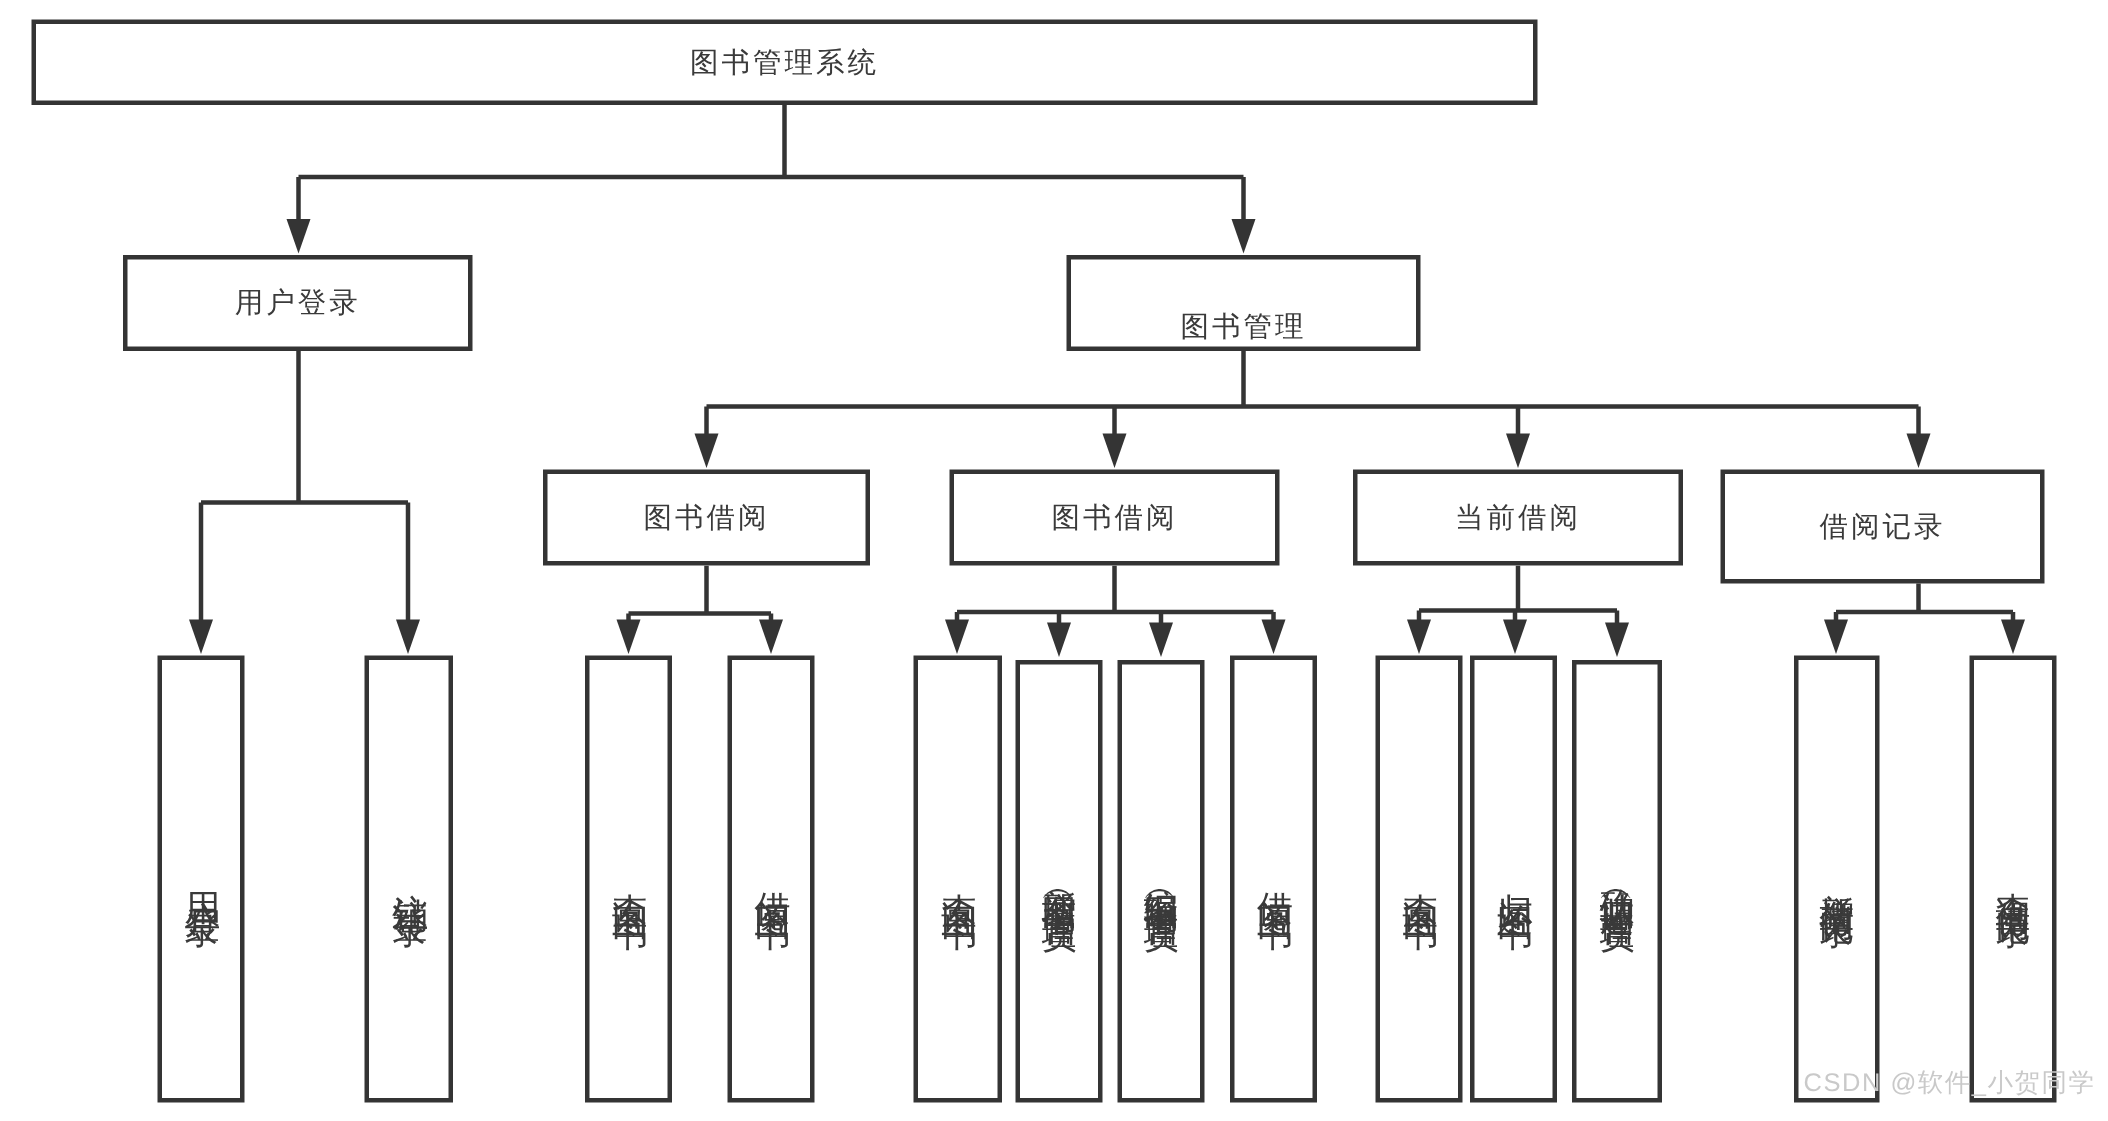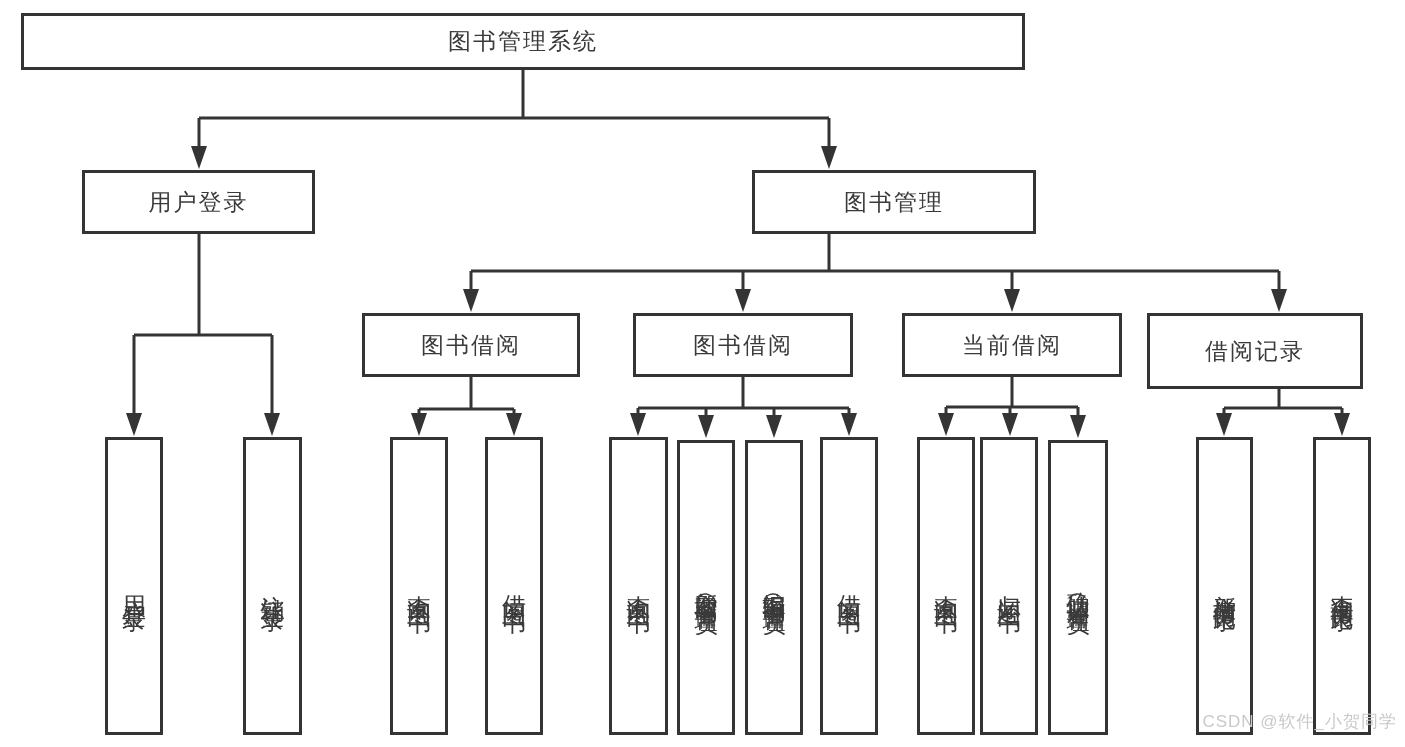--- a/index.html
+++ b/index.html
@@ -13,21 +13,21 @@
   .connectors{position:absolute;left:0;top:0;z-index:1;}
   .box{
     position:absolute;
     box-sizing:border-box;
     border:3px solid #343434;
     background:#ffffff;
     display:flex;align-items:center;justify-content:center;
     color:#3a3a3a;
     z-index:2;
   }
-  .h-label{font-size:23px;letter-spacing:2px;white-space:nowrap;}
+  .h-label{font-size:19px;letter-spacing:2px;white-space:nowrap;}
   .v-label{
     writing-mode:vertical-rl;
     text-orientation:mixed;
     font-size:24px;
     letter-spacing:5px;
     line-height:1;
     white-space:nowrap;
   }
   .v-label.long{letter-spacing:3px;font-size:23px;}
   #watermark{
@@ -85,21 +85,21 @@
     </g>
   </svg>
 
   <div class="box" style="left:21px;top:13px;width:1004px;height:57px;">
     <span class="h-label">图书管理系统</span>
   </div>
 
   <div class="box" style="left:82px;top:170px;width:233px;height:64px;">
     <span class="h-label">用户登录</span>
   </div>
-  <div class="box" style="left:752px;top:170px;width:284px;height:64px;">
+  <div class="box" style="left:711px;top:170px;width:236px;height:64px;align-items:flex-end;">
     <span class="h-label">图书管理</span>
   </div>
 
   <div class="box" style="left:362px;top:313px;width:218px;height:64px;">
     <span class="h-label">图书借阅</span>
   </div>
   <div class="box" style="left:633px;top:313px;width:220px;height:64px;">
     <span class="h-label">图书借阅</span>
   </div>
   <div class="box" style="left:902px;top:313px;width:220px;height:64px;text-align:right;">

